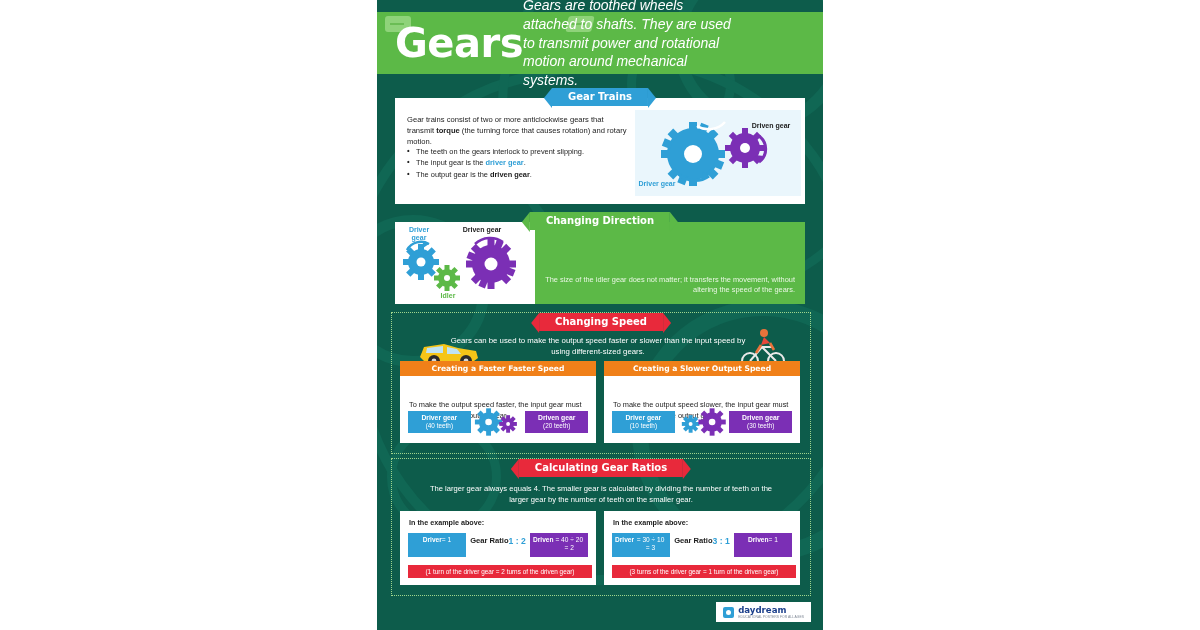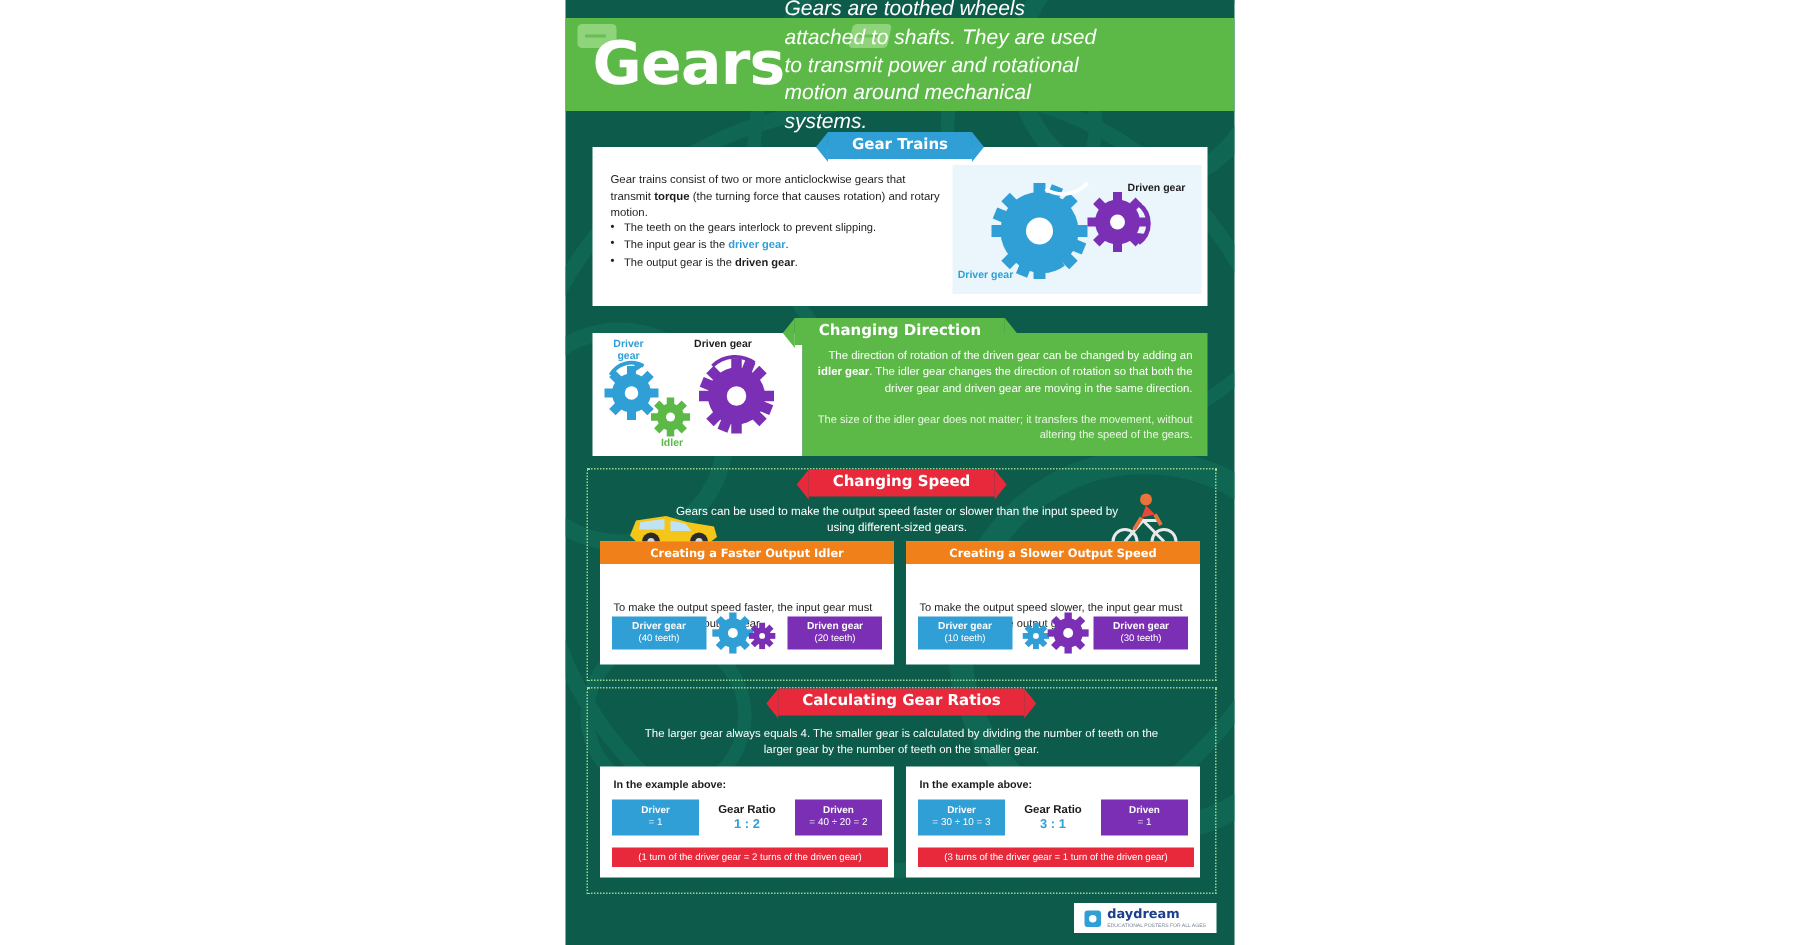--- a/index.html
+++ b/index.html
@@ -315,21 +315,21 @@
     align-items: stretch;
   }
   .ratio-cell {
     color: #fff;
     font-size: 6.6px;
     font-weight: bold;
     line-height: 1.25;
     padding: 3px 3px;
     text-align: center;
     display: flex;
-    flex-direction: column;
+    flex-direction: row;
     justify-content: center;
   }
   .ratio-cell.blue { background: #2f9fd6; width: 52px; }
   .ratio-cell.purple { background: #7b2fb5; width: 52px; }
   .ratio-cell.mid {
     flex: 1;
     background: #ffffff;
     color: #1c1c1c;
     font-size: 7.6px;
   }
@@ -526,23 +526,20 @@
           <path d="M12 28 A16 16 0 0 1 34 22" stroke="#2f9fd6" stroke-width="2.5" fill="none"></path>
           <path d="M34 22 l-6 -3 l0 7 z" fill="#2f9fd6"></path>
           <path d="M80 22 A22 22 0 0 1 108 20" stroke="#7b2fb5" stroke-width="2.5" fill="none"></path>
           <path d="M108 20 l-6 -3 l-1 7 z" fill="#7b2fb5"></path>
         </svg>
         <div class="lbl" style="left:6px; top:4px; color:#2f9fd6; width:36px;">Driver gear</div>
         <div class="lbl" style="left:62px; top:4px; color:#1c1c1c; width:50px;">Driven gear</div>
         <div class="lbl" style="left:38px; bottom:4px; color:#5cb947; width:30px;">Idler</div>
       </div>
       <div class="cd-right">
-        <div class="cd-body">
-          <span>The direction of rotation of the driven gear can be changed by adding an </span><b>idler gear</b><span>. The idler gear changes the direction of rotation so that both the driver gear and driven gear are moving in the same direction.</span>
-        </div>
         <div class="cd-note">The size of the idler gear does not matter; it transfers the movement, without altering the speed of the gears.</div>
       </div>
     </div>
 
     <div class="section" id="sec-speed">
       <div class="ribbon red">Changing Speed</div>
 
       <div class="car">
         <svg width="70" height="40" viewBox="0 0 70 40">
           <path d="M6 26 L10 16 L30 13 L44 17 L62 20 L64 27 L60 30 L10 30 Z" fill="#f5c518"></path>
@@ -562,21 +559,21 @@
           <path d="M16 38 L28 24 L42 38 M28 24 L38 24" stroke="#e9e9e9" stroke-width="2" fill="none"></path>
           <circle cx="30" cy="10" r="4" fill="#e8733b"></circle>
           <path d="M30 14 L27 22 L36 20 Z" fill="#e8483b"></path>
           <path d="M27 22 L22 30 M36 20 L40 27" stroke="#e8733b" stroke-width="2.6" fill="none"></path>
         </svg>
       </div>
 
       <div class="cs-intro">Gears can be used to make the output speed faster or slower than the input speed by using different-sized gears.</div>
 
       <div class="subpanel left">
-        <div class="sub-head">Creating a Faster Output Idler</div>
+        <div class="sub-head">Creating a Faster Faster Speed</div>
         <div class="sub-text">To make the output speed faster, the input gear must be larger than the output gear.</div>
         <div class="teeth-row">
           <div class="chip blue">
             <span style="font-weight:bold;font-size:6.8px">Driver gear</span>
             <span>(40 teeth)</span>
           </div>
           <svg width="56" height="28" viewBox="0 0 56 28">
             <g transform="translate(18,14)">
               <circle r="10" fill="#2f9fd6"></circle>
               <g fill="#2f9fd6">

